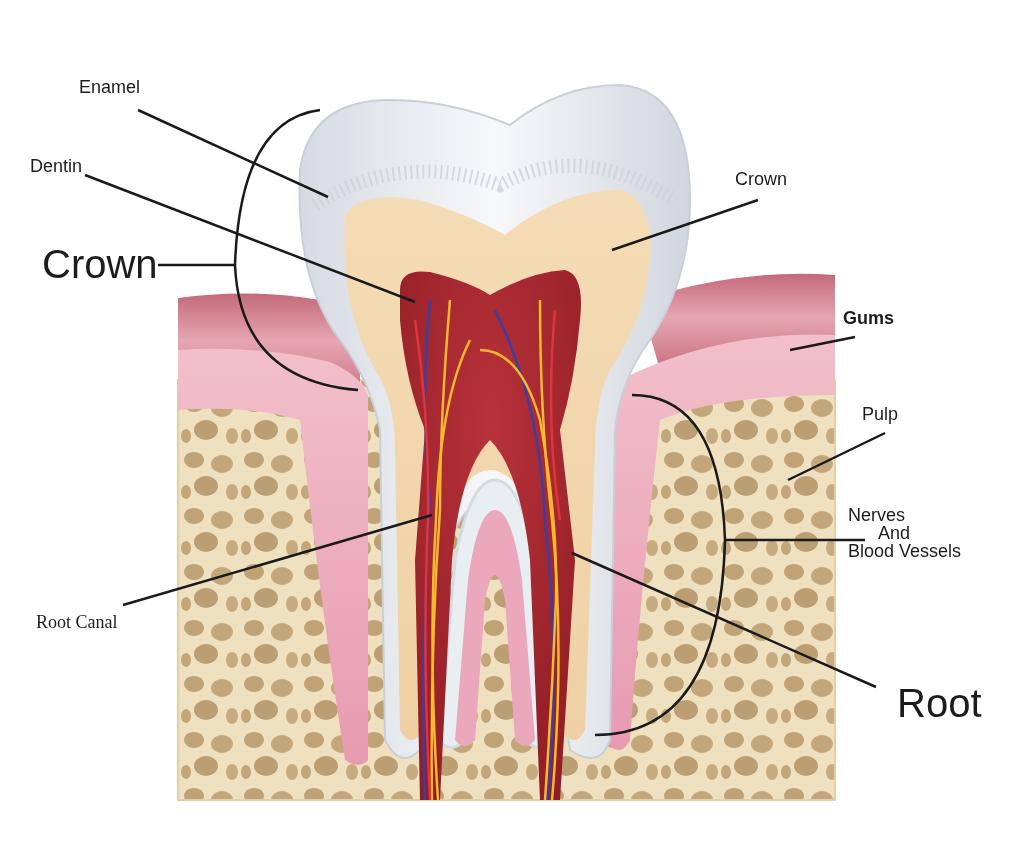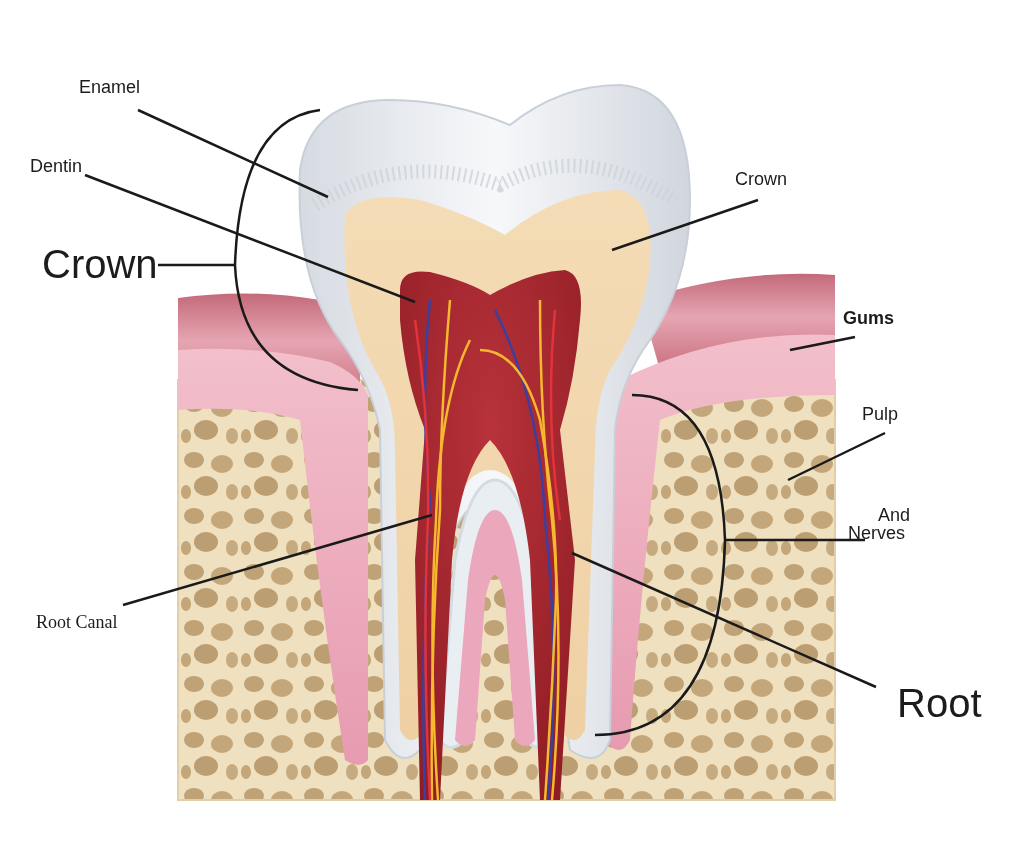--- a/index.html
+++ b/index.html
@@ -118,18 +118,19 @@
   </svg>
 
   
   <div class="lbl sm" style="left:79px; top:78px;">Enamel</div>
   <div class="lbl sm" style="left:30px; top:157px;">Dentin</div>
   <div class="lbl lg" style="left:42px; top:244px;">Crown</div>
   <div class="lbl sm" style="left:735px; top:170px;">Crown</div>
   <div class="lbl sm" style="left:843px; top:309px;font-weight:bold;">Gums</div>
   <div class="lbl sm" style="left:862px; top:405px;">Pulp</div>
   <div class="lbl sm center" style="left:848px; top:506px; width:168px;">
+    <div style="text-align:left;">Nerves</div>
     <div style="text-align:left; padding-left:30px;">And</div>
-    <div style="text-align:left;">Nerves</div>
+    <div style="text-align:left;">Blood Vessels</div>
   </div>
   <div class="lbl sm" style="left:36px; top:613px;font-family:Liberation Serif, serif;">Root Canal</div>
   <div class="lbl lg" style="left:897px; top:683px;text-align:right;">Root</div>
 </div>
 
 </body></html>

